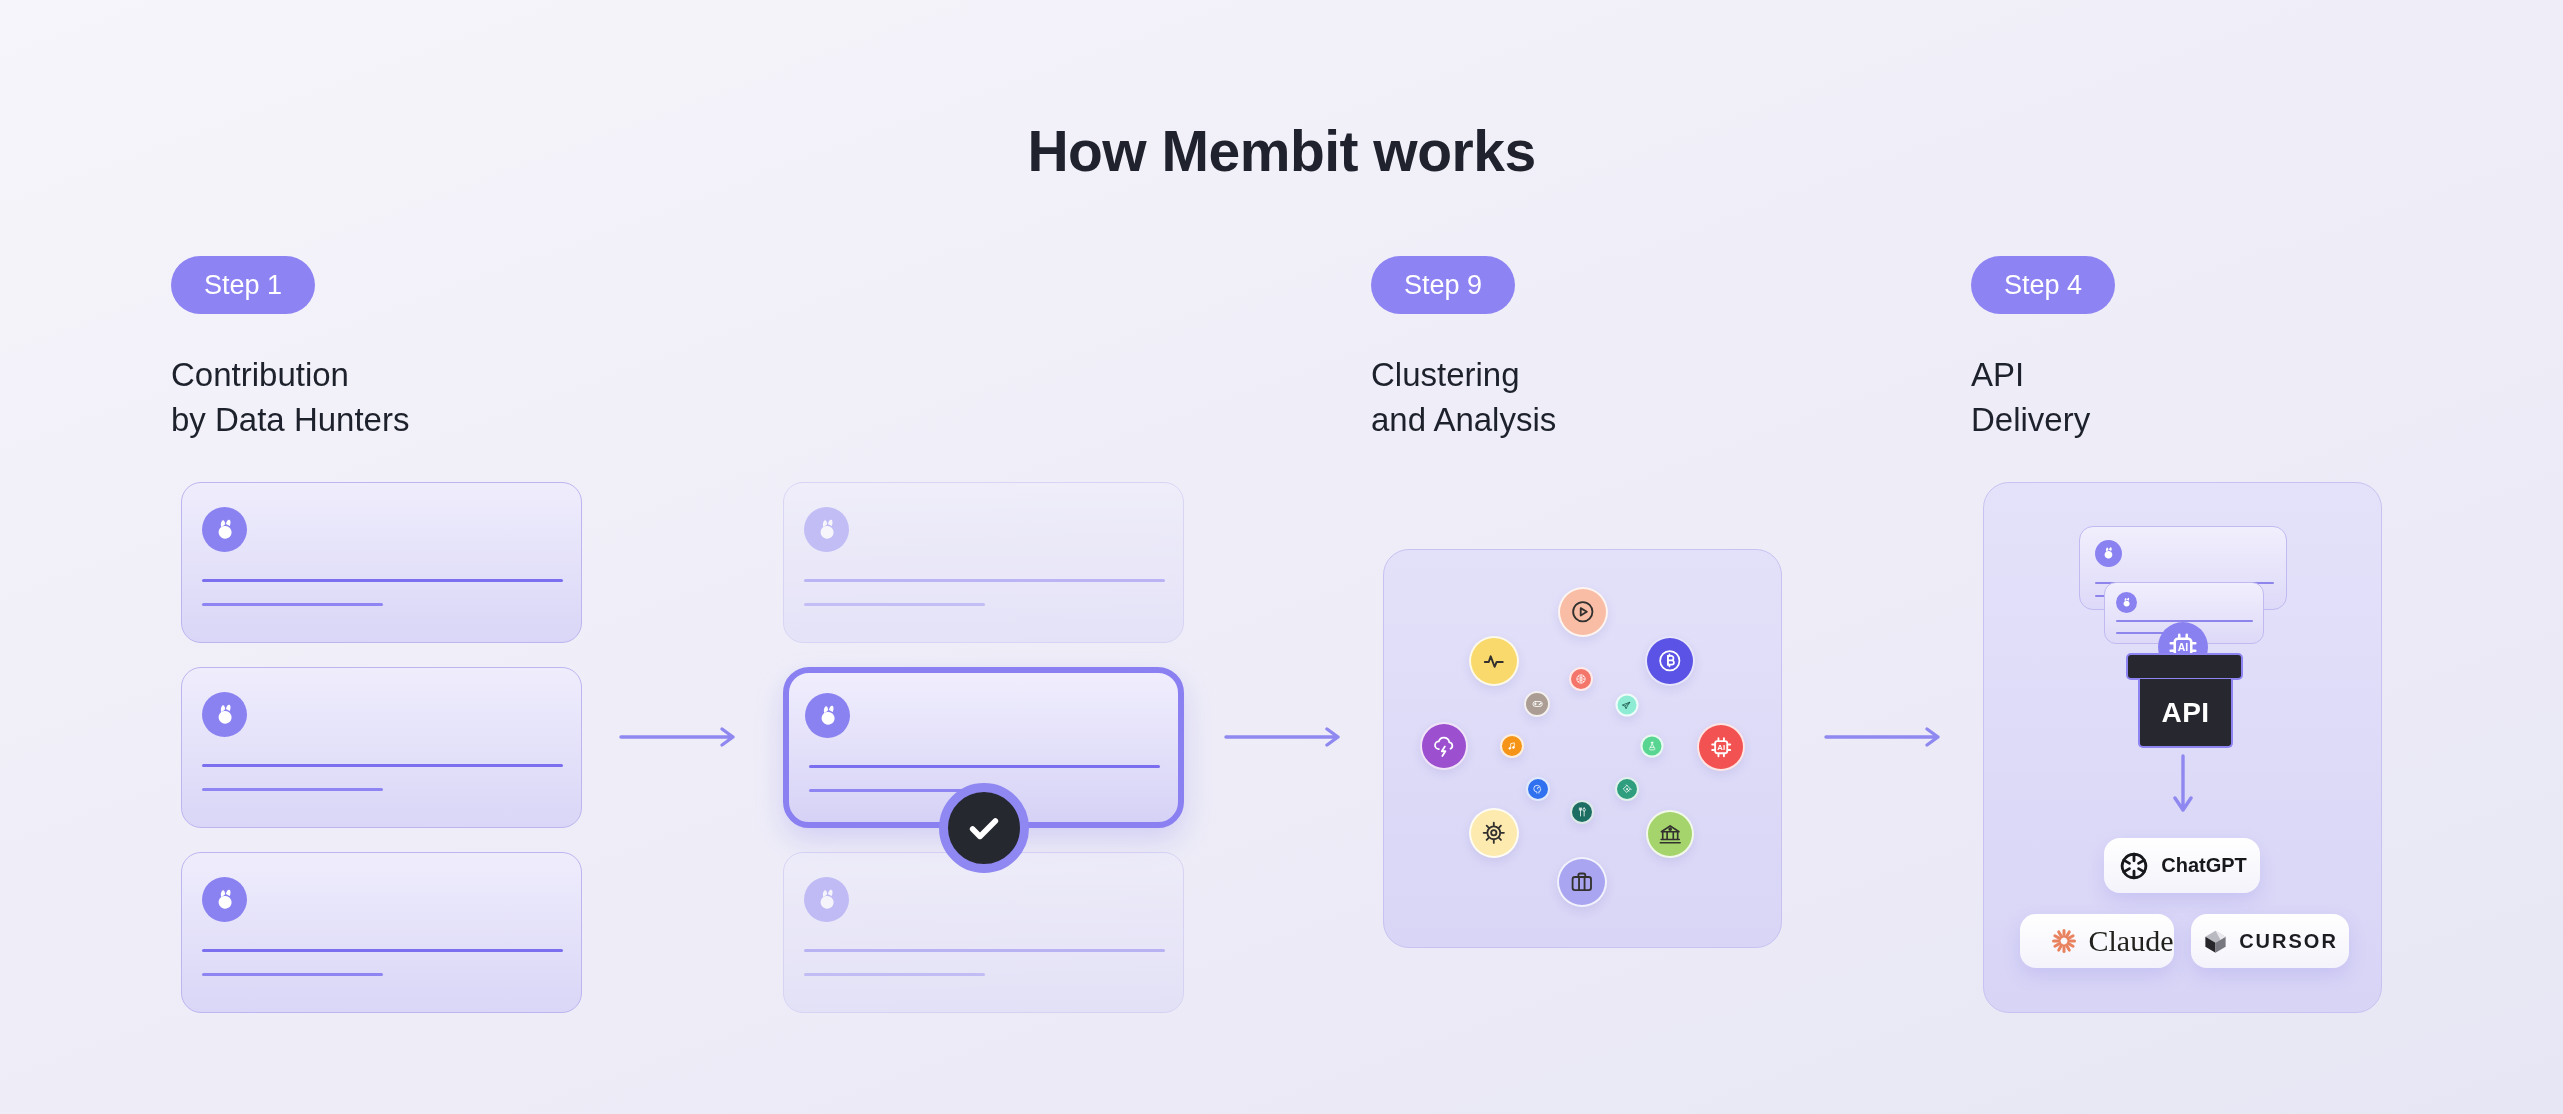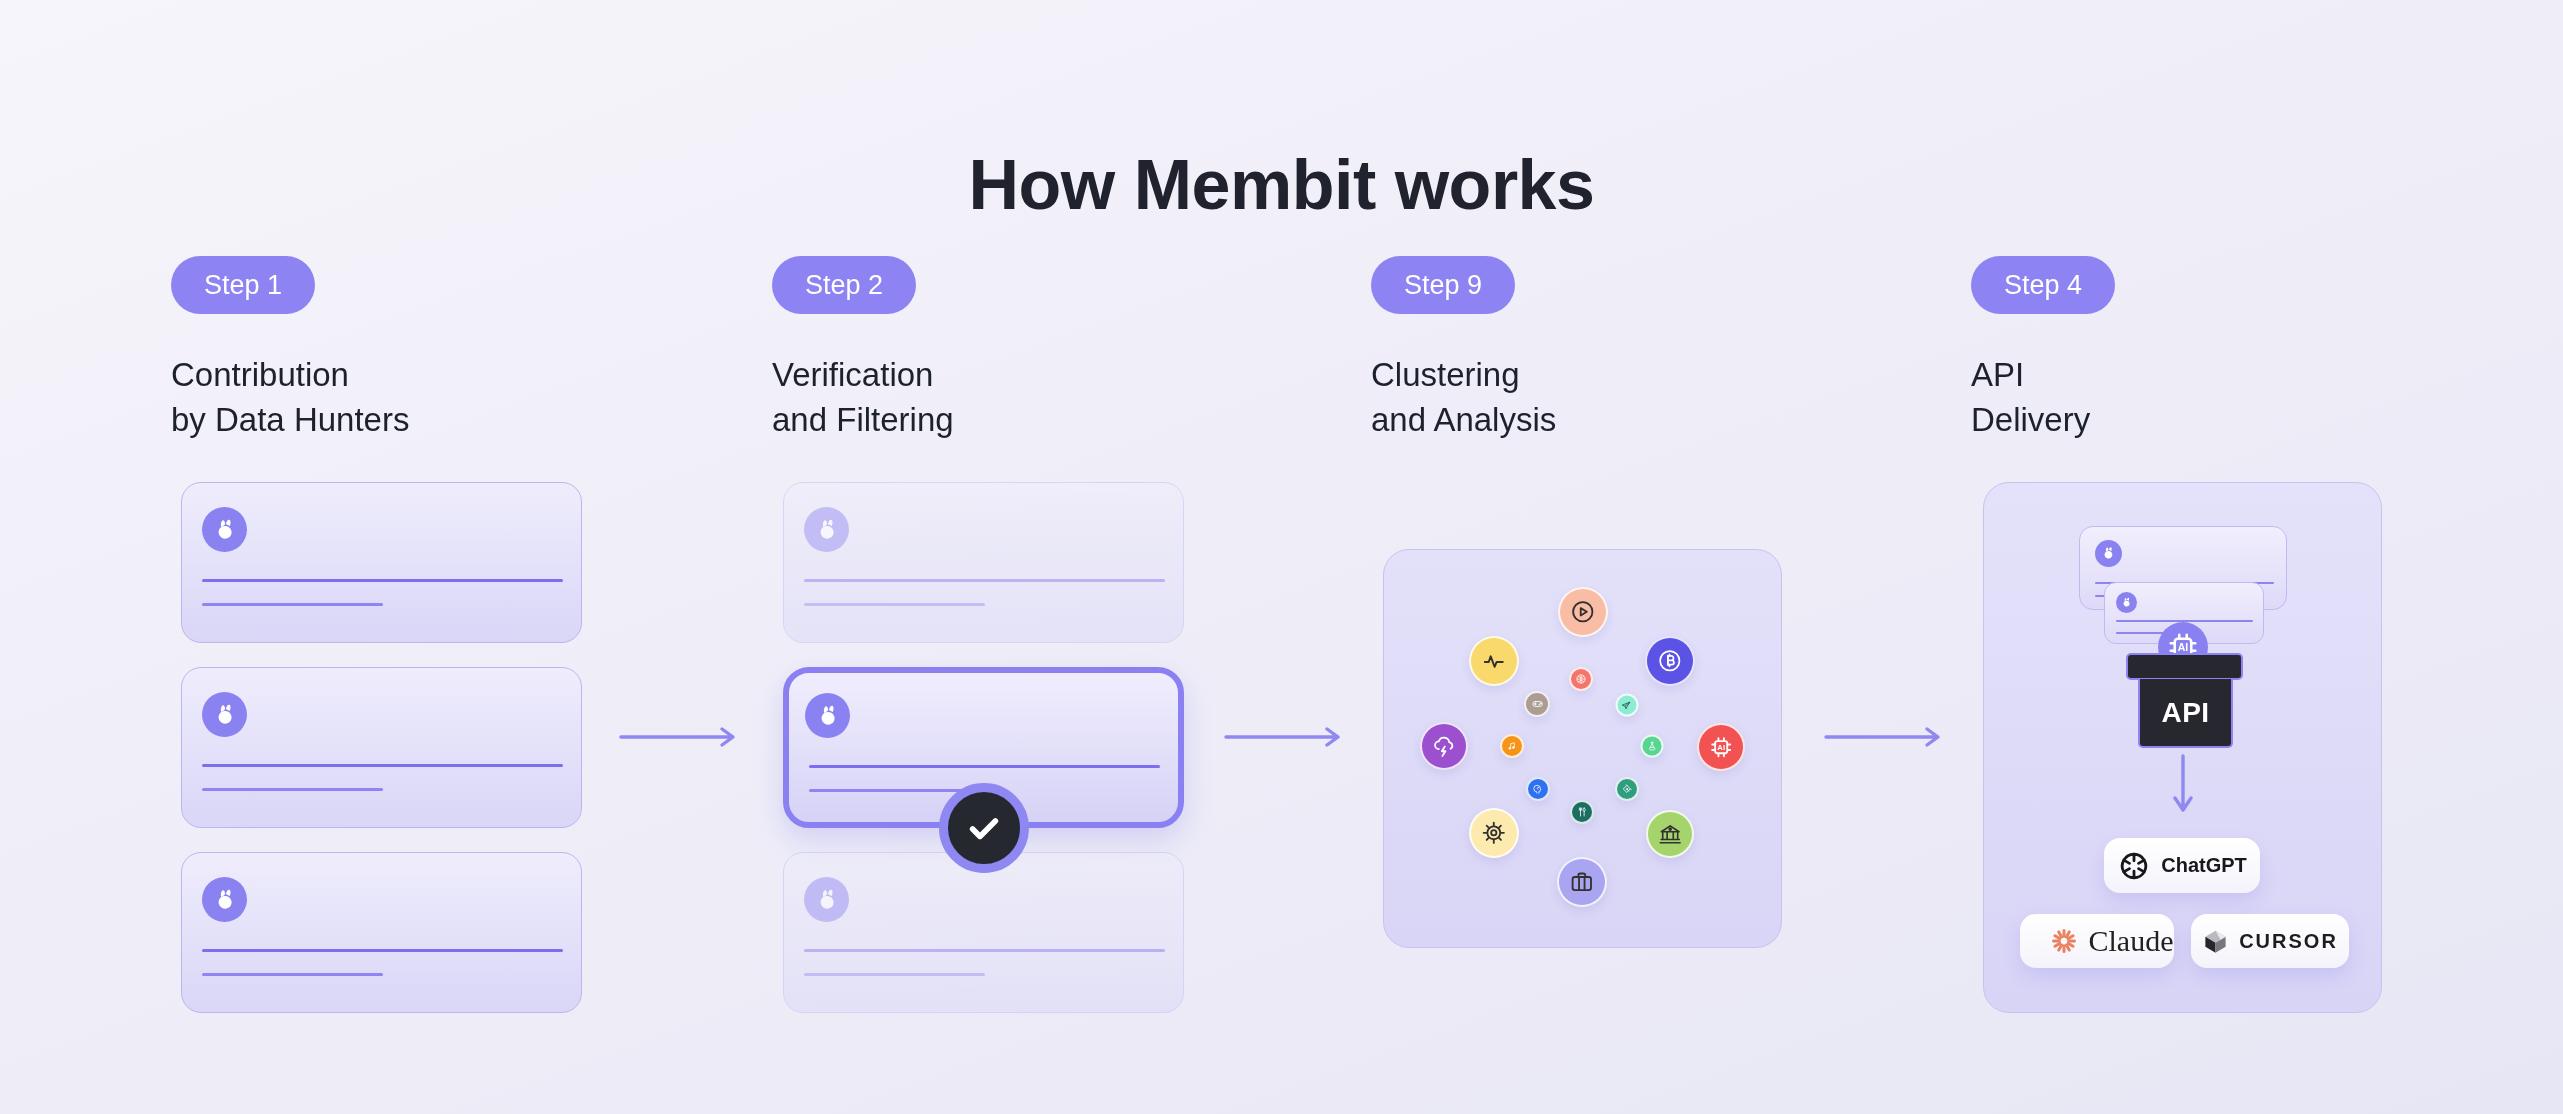--- a/index.html
+++ b/index.html
@@ -4,22 +4,22 @@
 <style>
   html,body{margin:0;padding:0;}
   body{
     width:2563px;height:1114px;overflow:hidden;
     font-family:"Liberation Sans",sans-serif;
     background:linear-gradient(160deg,#f6f5fb 0%,#efeef8 45%,#e7e6f4 100%);
   }
   .canvas{position:relative;width:2563px;height:1114px;}
 
   .page-title{
-    position:absolute;left:0;top:98px;width:100%;
-    text-align:center;font-size:70px;font-weight:700;letter-spacing:-.5px;
+    position:absolute;left:0;top:80px;width:100%;
+    text-align:center;font-size:57px;font-weight:700;letter-spacing:-.5px;
     color:#20232e;
   }
 
   
   .step-head{position:absolute;top:256px;width:420px;text-align:left;}
   .step-head.c1{left:171px;} .step-head.c2{left:772px;}
   .step-head.c3{left:1371px;} .step-head.c4{left:1971px;}
   .badge{
     display:inline-block;background:#8d83f2;color:#ffffff;
     font-size:27px;font-weight:500;line-height:58px;height:58px;
@@ -335,27 +335,20 @@
 
   <h1 class="page-title">How Membit works</h1>
 
   <div class="step-head c1">
     <div class="badge">Step 1</div>
     <div class="heading">
       <div>Contribution</div>
       <div>by Data Hunters</div>
     </div>
   </div>
-  <div class="step-head c2">
-    <div class="badge">Step 2</div>
-    <div class="heading">
-      <div>Verification</div>
-      <div>and Filtering</div>
-    </div>
-  </div>
   <div class="step-head c3">
     <div class="badge">Step 9</div>
     <div class="heading">
       <div>Clustering</div>
       <div>and Analysis</div>
     </div>
   </div>
   <div class="step-head c4">
     <div class="badge">Step 4</div>
     <div class="heading">

